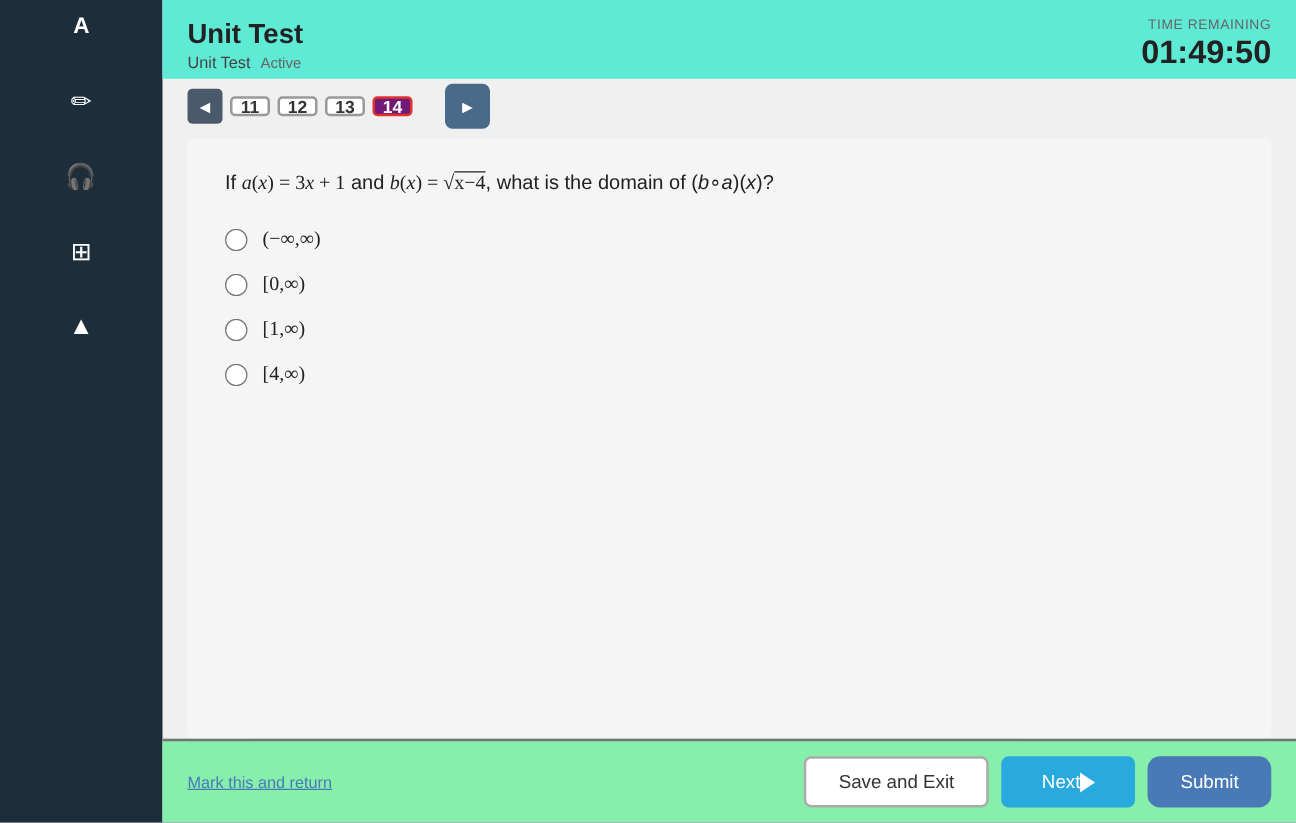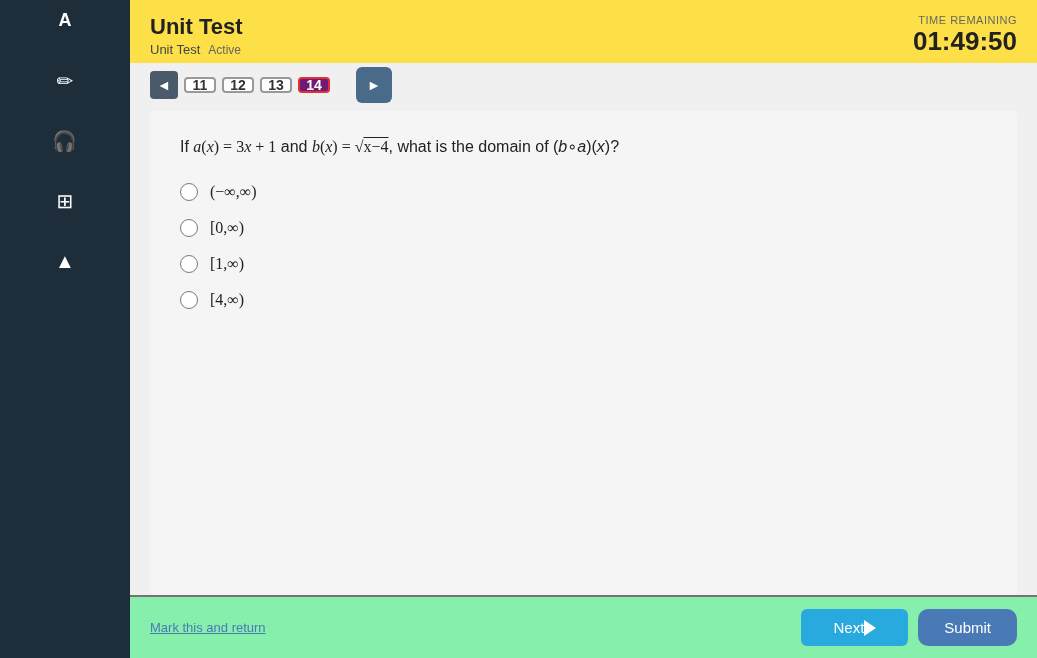--- a/index.html
+++ b/index.html
@@ -47,21 +47,21 @@
       left: 130px;
       top: 0;
       right: 0;
       bottom: 0;
       background: #f0f0f0;
       display: flex;
       flex-direction: column;
     }
 
     .header {
-      background: #fde047;
+      background: #5eead4;
       padding: 14px 20px 6px 20px;
       display: flex;
       justify-content: space-between;
       align-items: center;
       gap: 28px;
     }
     .header-left {}
     .header-title {
       font-size: 22px;
       font-weight: bold;
@@ -293,20 +293,21 @@
     </div>
     <div class="answer-option">
       <input type="radio" name="answer" id="opt4" style="">
       <label class="answer-label" for="opt4">[4,∞)</label>
     </div>
   </div>
 
   <div class="footer">
     <span class="mark-return">Mark this and return</span>
     <div class="footer-buttons">
+      <button class="btn-save">Save and Exit</button>
       <button class="btn-next">
         <span>Next</span>
         <span class="arrow-right"></span>
       </button>
       <button class="btn-submit">Submit</button>
     </div>
   </div>
 
 </div>
 

